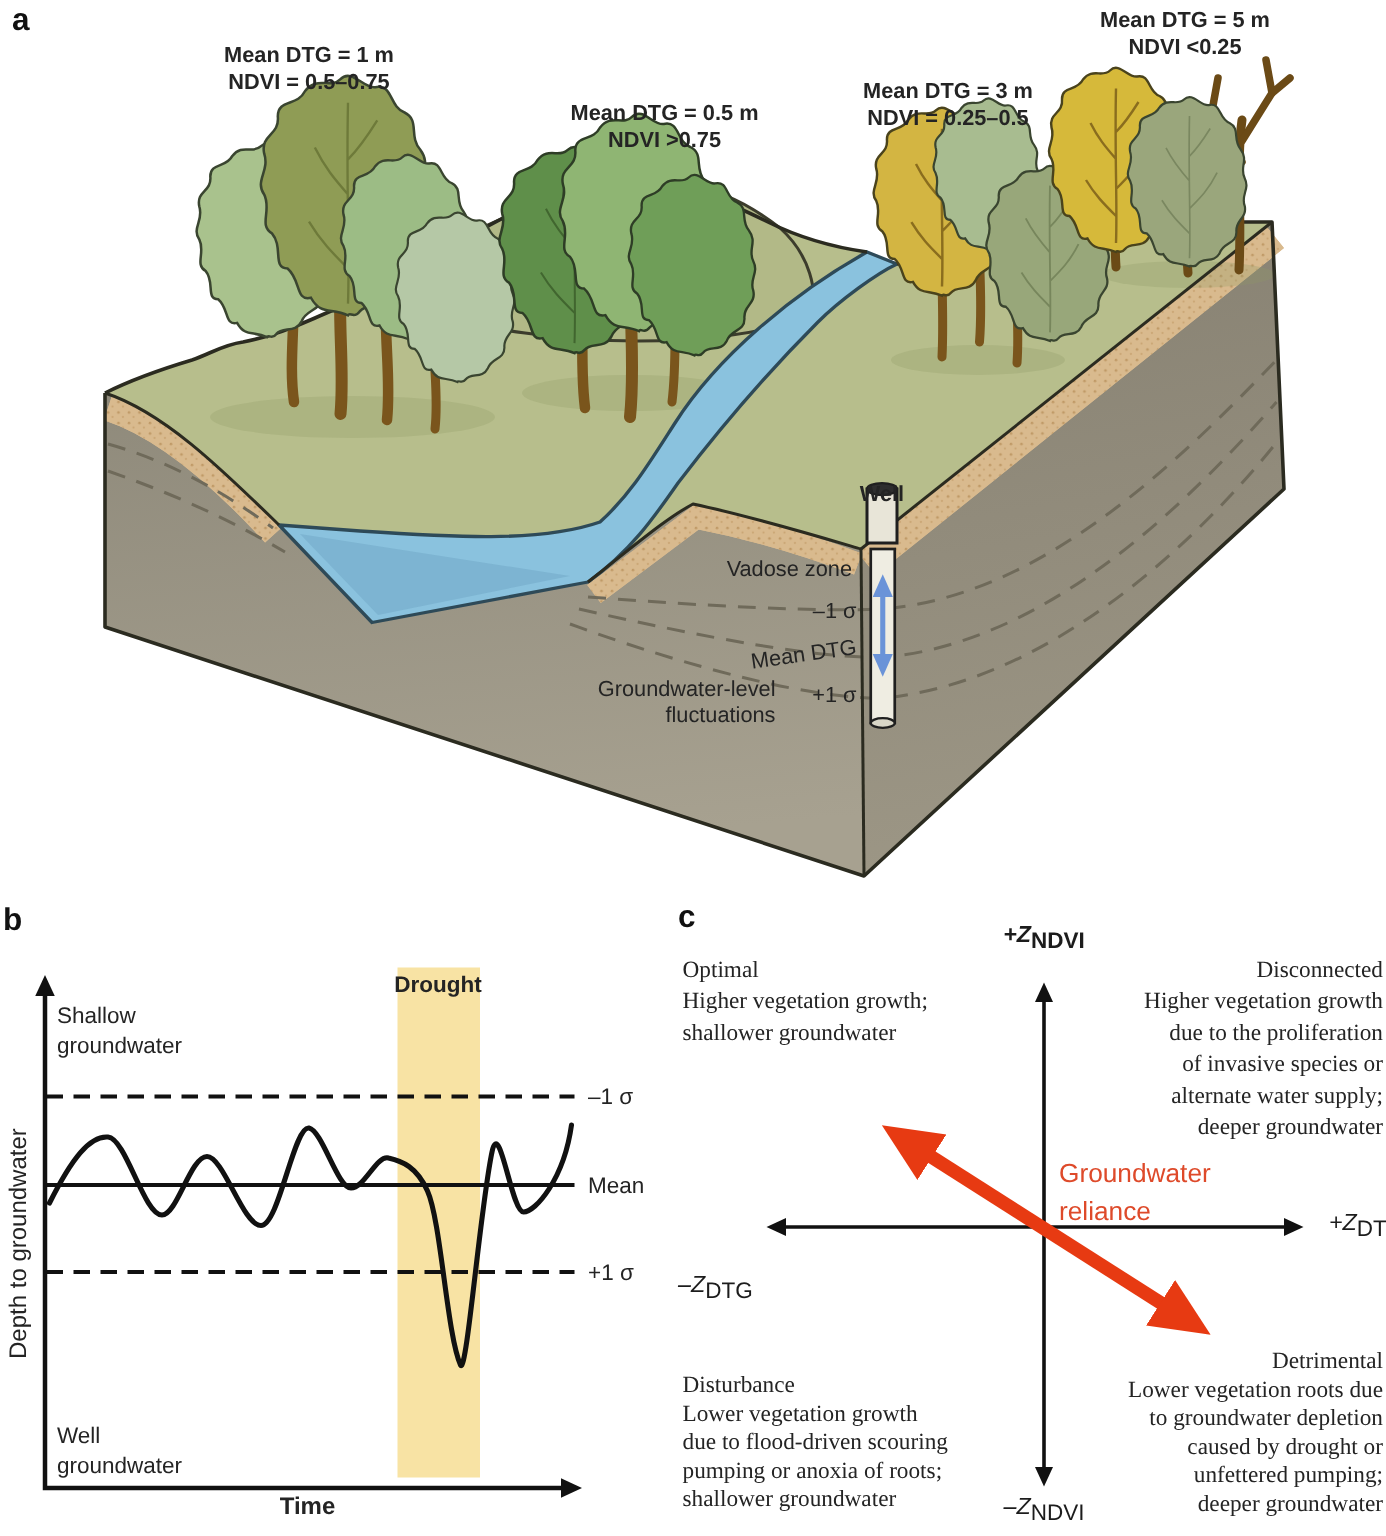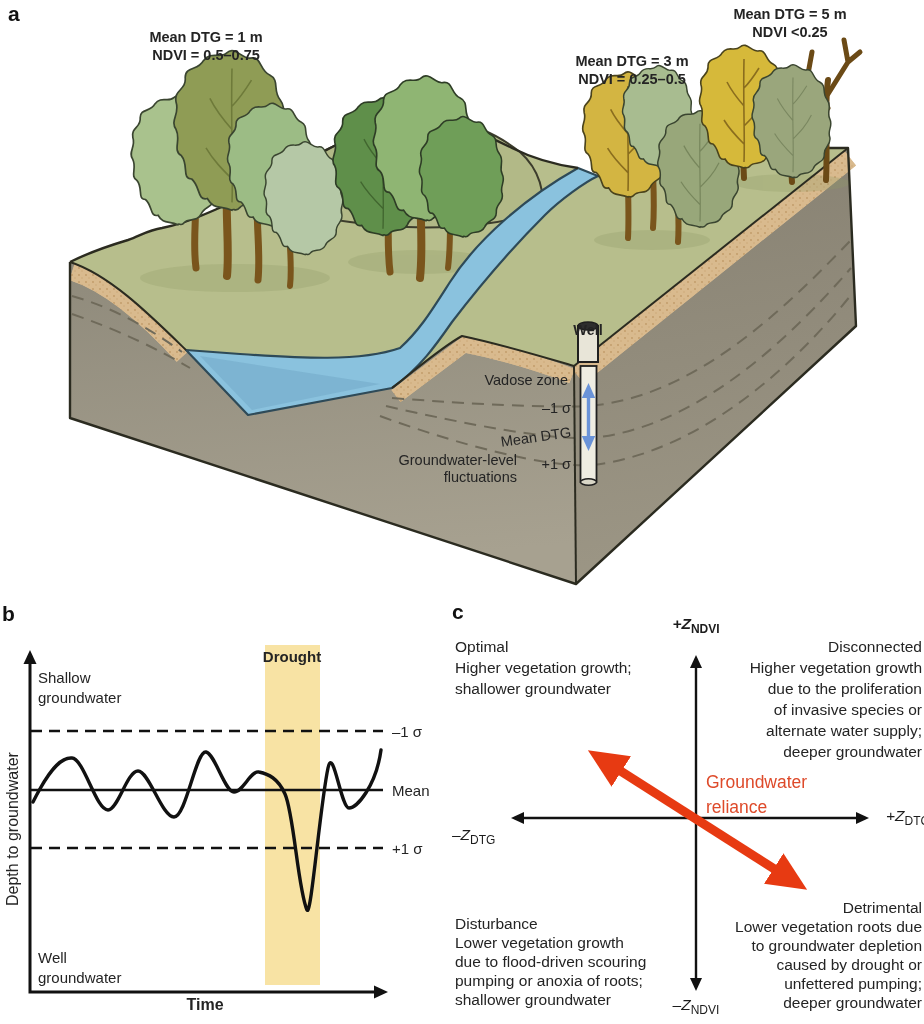--- a/index.html
+++ b/index.html
@@ -9,24 +9,24 @@
   svg.layer { position:absolute; display:block; }
   .lbl { position:absolute; font-size:14.5px; line-height:18px; color:#242424; }
   .b15 { font-size:15px; line-height:20px; }
   .center { text-align:center;font-weight:bold; }
   .right { text-align:right; }
   .plabel { position:absolute; font-weight:700; font-size:21px; color:#111; }
   .tilt { transform:rotate(-8deg); transform-origin:100% 50%; }
   .ylab-b { position:absolute; left:4px; top:906px; transform:rotate(-90deg); transform-origin:0 0; white-space:nowrap; font-size:16px; color:#242424; }
   .qblock { position:absolute; font-size:15.5px; line-height:21px; color:#242424; }
   .qblock.tight { line-height:19px; }
-  .qline { white-space:nowrap; }
+  .qline { white-space:nowrap;font-family:Liberation Serif, serif; }
   .zlab { position:absolute; font-size:15.5px; color:#1c1c1c; white-space:nowrap; }
   .zpre { font-style:italic; }
-  .zsub { font-size:12px; vertical-align:-4px;margin-top:25px; }
+  .zsub { font-size:15px; vertical-align:-4px;margin-top:25px; }
   .redlbl { position:absolute; font-size:17.5px; line-height:25px; color:#de4a2a; }
 </style>
 </head>
 <body>
 
 <div id="fig">
 
   <svg class="layer" style="left:0;top:0" width="924" height="600" viewBox="0 0 924 600">
     <defs>
       <linearGradient id="gl" x1="0" y1="0" x2="0.15" y2="1">
@@ -155,20 +155,24 @@
       <line x1="588.5" y1="388" x2="588.5" y2="446" stroke="#6a93d8" stroke-width="3.4" marker-start="url(#bluehead)" marker-end="url(#bluehead)"></line>
     </g>
   </svg>
 
   <div class="plabel" style="left:8px;top:2px">a</div>
 
   <div class="lbl center" style="left:106px;top:28px;width:200px">
     <div>Mean DTG = 1 m</div>
     <div>NDVI = 0.5–0.75</div>
   </div>
+  <div class="lbl center" style="left:343px;top:67px;width:200px">
+    <div>Mean DTG = 0.5 m</div>
+    <div>NDVI &gt;0.75</div>
+  </div>
   <div class="lbl center" style="left:532px;top:52px;width:200px">
     <div>Mean DTG = 3 m</div>
     <div>NDVI = 0.25–0.5</div>
   </div>
   <div class="lbl center" style="left:690px;top:5px;width:200px">
     <div>Mean DTG = 5 m</div>
     <div>NDVI &lt;0.25</div>
   </div>
 
   <div class="lbl center" style="left:558px;top:321px;width:60px">Well</div>
@@ -230,21 +234,21 @@
   </svg>
 
   <div class="plabel" style="left:452px;top:600px">c</div>
 
   <div class="zlab center" style="left:646px;top:615px;width:100px;text-align:center">
     <span class="zpre">+Z</span><span class="zsub">NDVI</span>
   </div>
   <div class="zlab" style="left:646px;top:996px;width:100px;text-align:center">
     <span class="zpre">–Z</span><span class="zsub">NDVI</span>
   </div>
-  <div class="zlab" style="left:452px;top:826px">
+  <div class="zlab" style="left:452px;top:848px">
     <span class="zpre">–Z</span><span class="zsub">DTG</span>
   </div>
   <div class="zlab" style="left:886px;top:807px">
     <span class="zpre">+Z</span><span class="zsub">DTG</span>
   </div>
 
   <div class="redlbl" style="left:706px;top:770px">
     <div>Groundwater</div>
     <div>reliance</div>
   </div>

